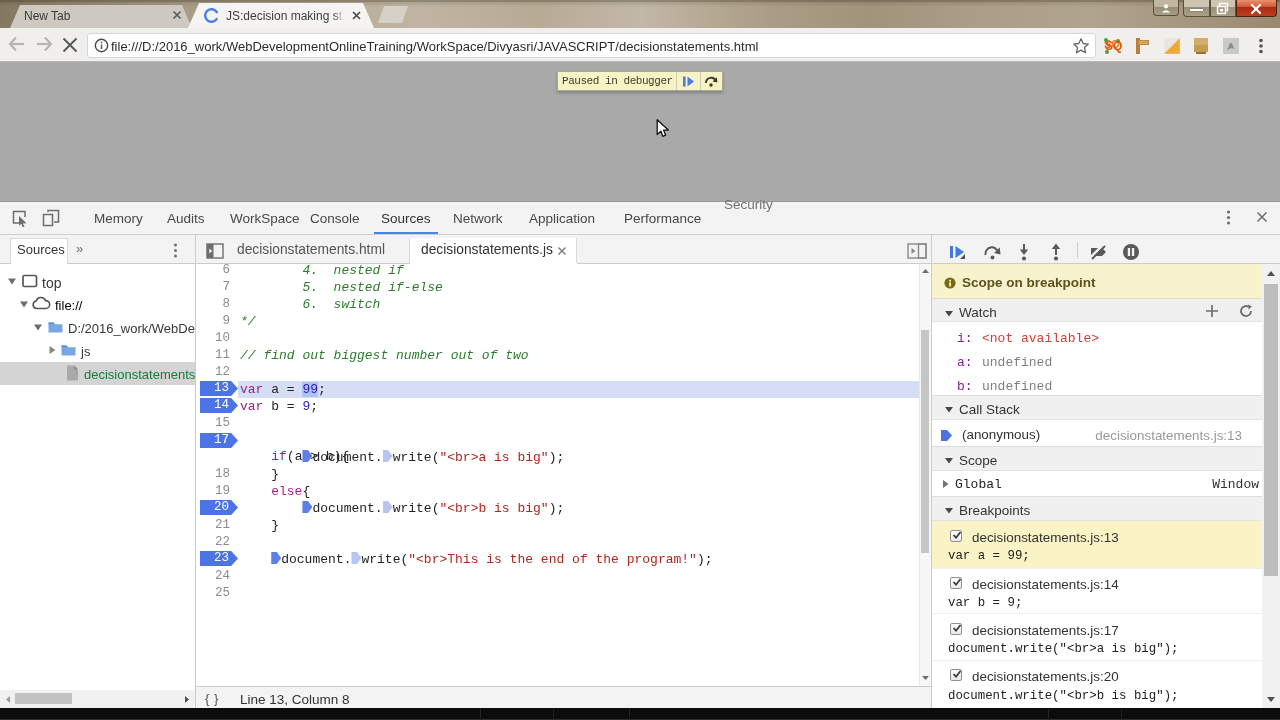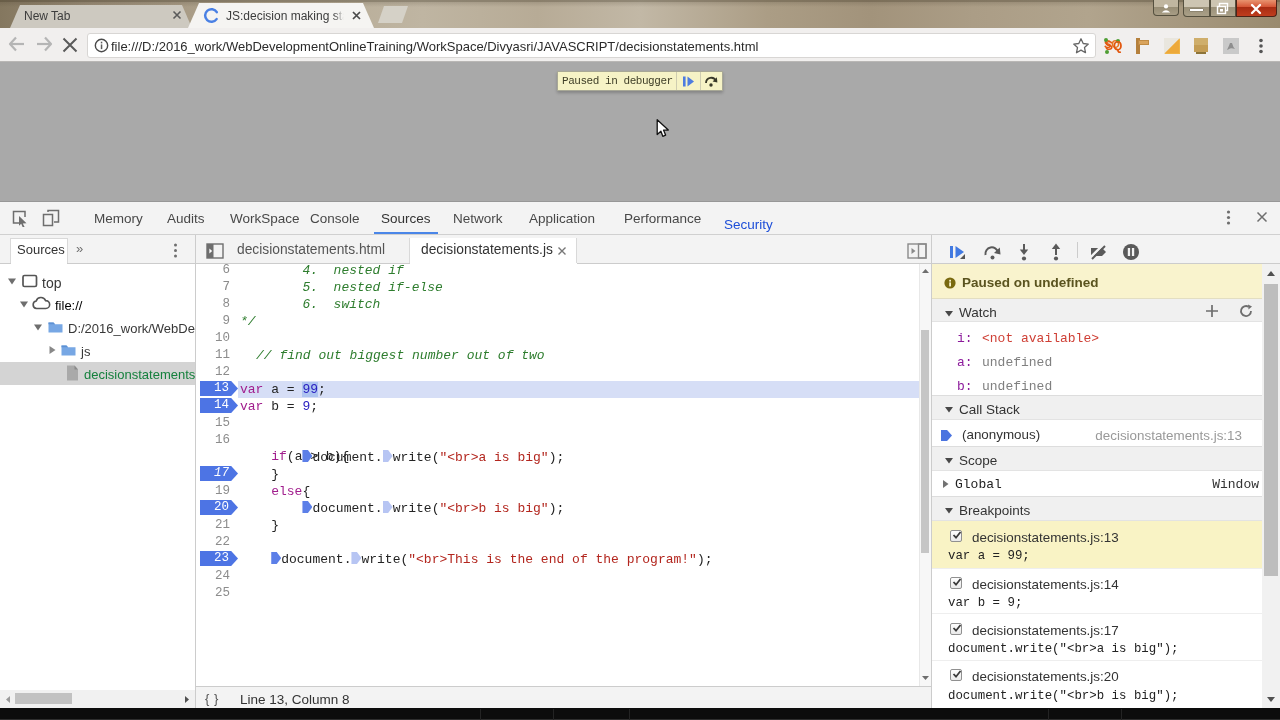--- a/index.html
+++ b/index.html
@@ -139,21 +139,21 @@
     <path d="M6 3 L6 1.5 L16.5 1.5 L16.5 13 L12 13" fill="none" stroke="#6e6e6e" stroke-width="1.5"></path>
   </svg>
 <div class="abs" style="left:94px;top:211px;font-size:13.5px;color:#484848;">Memory</div>
 <div class="abs" style="left:167px;top:211px;font-size:13.5px;color:#484848;">Audits</div>
 <div class="abs" style="left:230px;top:211px;font-size:13.5px;color:#484848;">WorkSpace</div>
 <div class="abs" style="left:310px;top:211px;font-size:13.5px;color:#484848;">Console</div>
 <div class="abs" style="left:381px;top:211px;font-size:13.5px;color:#333;">Sources</div>
 <div class="abs" style="left:453px;top:211px;font-size:13.5px;color:#484848;">Network</div>
 <div class="abs" style="left:529px;top:211px;font-size:13.5px;color:#484848;">Application</div>
 <div class="abs" style="left:624px;top:211px;font-size:13.5px;color:#484848;">Performance</div>
-<div class="abs" style="left:724px;top:217px;font-size:13.5px;color:#1d4ed8;">Security</div>
+<div class="abs" style="left:724px;top:197px;font-size:13.5px;color:#737373;">Security</div>
 <div class="abs" style="left:374px;top:232px;width:64px;height:2px;background:#4a86e8;"></div>
 <svg class="abs" style="left:1226px;top:210px;" width="5" height="15">
     <circle cx="2.5" cy="2" r="1.6" fill="#6e6e6e"></circle>
     <circle cx="2.5" cy="7.5" r="1.6" fill="#6e6e6e"></circle>
     <circle cx="2.5" cy="13" r="1.6" fill="#6e6e6e"></circle>
   </svg>
 <svg class="abs" style="left:1256px;top:211px;" width="12" height="12">
     <path d="M1.5 1.5 L10.5 10.5 M10.5 1.5 L1.5 10.5" stroke="#6e6e6e" stroke-width="1.5"></path>
   </svg>
 <div class="abs" style="left:0;top:234px;width:1280px;height:1px;background:#d0d0d0;"></div>
@@ -298,29 +298,29 @@
 <div class="gut" style="top:432px;">16</div>
 <div class="gut" style="top:466px;">18</div>
 <div class="gut" style="top:483px;">19</div>
 <div class="gut" style="top:517px;">21</div>
 <div class="gut" style="top:534px;">22</div>
 <div class="gut" style="top:568px;">24</div>
 <div class="gut" style="top:585px;">25</div>
 
 <div class="bptag" style="top:381px;">13</div>
 <div class="bptag" style="top:398px;">14</div>
-<div class="bptag" style="top:466px;font-style:italic;">17</div>
+<div class="bptag" style="top:433px;">17</div>
 <div class="bptag" style="top:500px;">20</div>
 <div class="bptag" style="top:551px;">23</div>
 
 <div class="cl cm" style="top:262px;">        4.  nested if</div>
 <div class="cl cm" style="top:279px;">        5.  nested if-else</div>
 <div class="cl cm" style="top:296px;">        6.  switch</div>
 <div class="cl cm" style="top:313px;">*/</div>
-<div class="cl cm" style="top:347px;margin-left:16px;">// find out biggest number out of two</div>
+<div class="cl cm" style="top:347px;">// find out biggest number out of two</div>
 <div class="cl" style="top:381px;"><span class="kw">var</span> a = <span style="background:#aec4f0;"><span class="nu">99</span></span>;</div>
 <div class="cl" style="top:398px;"><span class="kw">var</span> b = <span class="nu">9</span>;</div>
 <div class="cl" style="top:432px;margin-top:16px;">    <span class="kw">if</span>(a &gt; b){</div>
 <div class="cl" style="top:449px;">        <span class="mk1"></span>document.<span class="mk2"></span>write(<span class="st">"&lt;br&gt;a is big"</span>);</div>
 <div class="cl" style="top:466px;">    }</div>
 <div class="cl" style="top:483px;">    <span class="kw">else</span>{</div>
 <div class="cl" style="top:500px;">        <span class="mk1"></span>document.<span class="mk2"></span>write(<span class="st">"&lt;br&gt;b is big"</span>);</div>
 <div class="cl" style="top:517px;">    }</div>
 <div class="cl" style="top:551px;">    <span class="mk1"></span>document.<span class="mk2"></span>write(<span class="st">"&lt;br&gt;This is the end of the program!"</span>);</div>
 
@@ -338,21 +338,21 @@
 <div class="abs" style="left:240px;top:692px;font-size:13.5px;color:#333;">Line 13, Column 8</div>
 
 <div class="abs" style="left:932px;top:264px;width:348px;height:444px;background:#fff;"></div>
 
 <div class="abs" style="left:932px;top:264px;width:348px;height:35px;background:#f9f3cd;border-bottom:1px solid #e3dec2;"></div>
 <svg class="abs" style="left:944px;top:277px;" width="12" height="12">
     <circle cx="6" cy="6" r="5.6" fill="#79690f"></circle>
     <rect x="5.2" y="2.8" width="1.8" height="1.8" fill="#f9f3cd"></rect>
     <rect x="5.2" y="5.4" width="1.8" height="4" fill="#f9f3cd"></rect>
   </svg>
-<div class="abs" style="left:962px;top:275px;font-size:13.5px;font-weight:bold;color:#5a531f;">Paused on undefined</div>
+<div class="abs" style="left:962px;top:275px;font-size:13.5px;font-weight:bold;color:#5a531f;">Scope on breakpoint</div>
 
 <div class="abs" style="left:932px;top:299px;width:348px;height:23px;background:#f0f0f0;border-bottom:1px solid #e3e3e3;"></div>
 <svg class="abs" style="left:944px;top:309px;" width="10" height="9">
     <path d="M1 2 L9 2 L5 7.5 Z" fill="#484848"></path>
   </svg>
 <div class="abs" style="left:959px;top:305px;font-size:13.5px;color:#333;">Watch</div>
 <svg class="abs" style="left:1205px;top:304px;" width="14" height="14">
     <path d="M7 1 L7 13 M1 7 L13 7" stroke="#6e6e6e" stroke-width="1.7"></path>
   </svg>
 <svg class="abs" style="left:1239px;top:304px;" width="14" height="14" viewBox="0 0 14 14">

